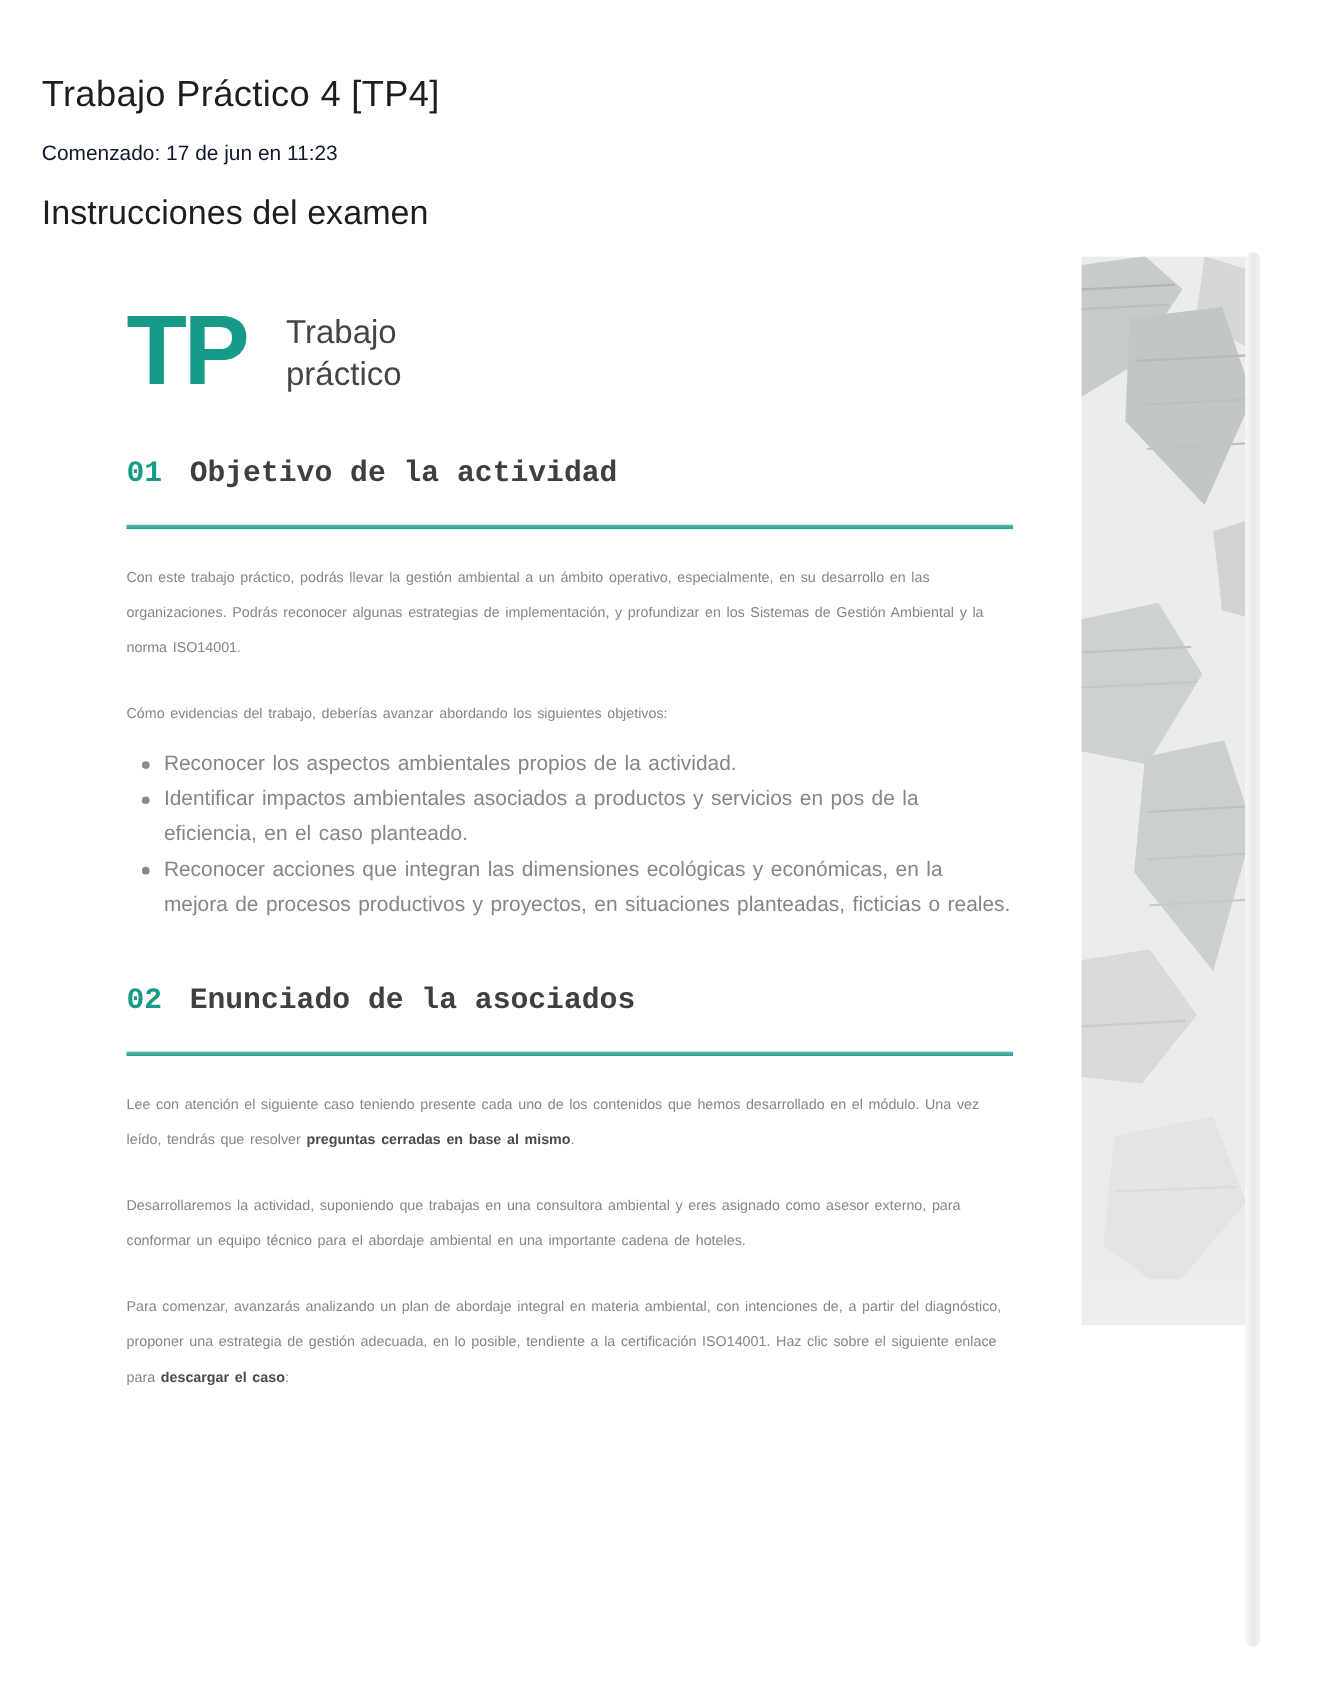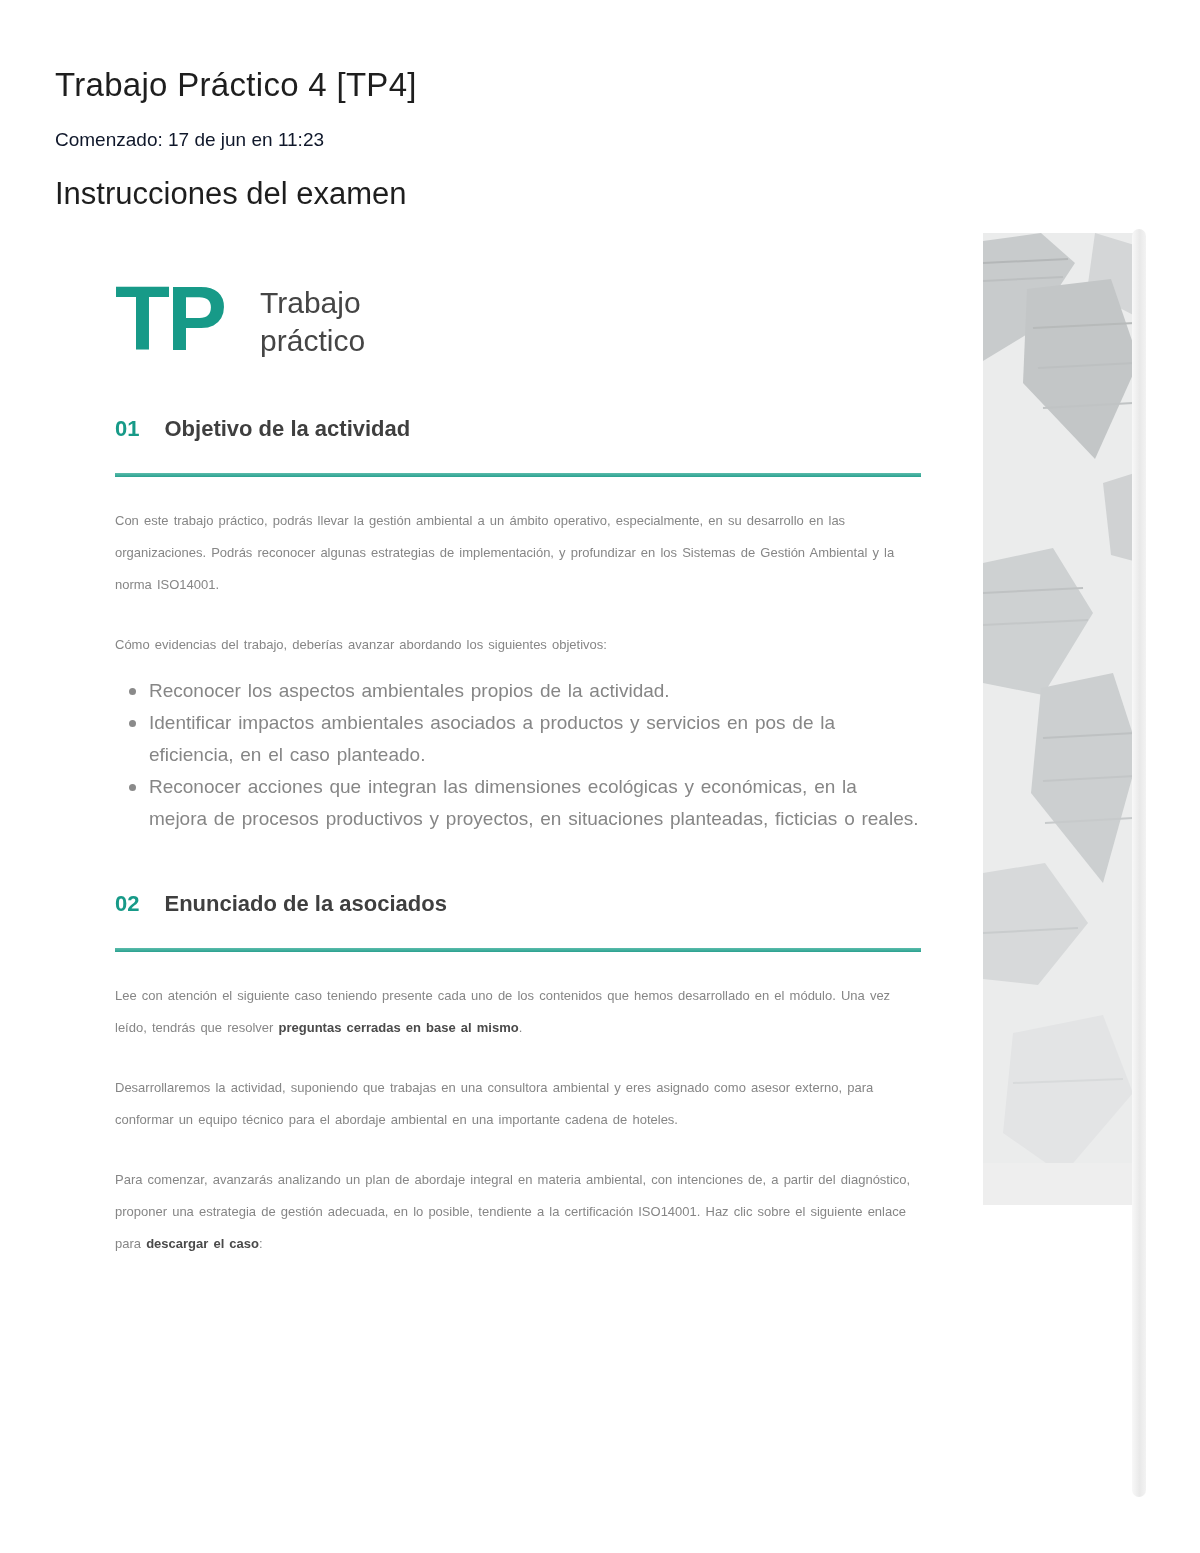--- a/index.html
+++ b/index.html
@@ -9,21 +9,21 @@
   body {
     width: 1200px;
     height: 1553px;
     position: relative;
     background: #ffffff;
     font-family: "Liberation Sans", sans-serif;
     overflow: hidden;
   }
 
   
-  .page-header { padding: 66px 0 0 55px; }
+  .page-header { padding: 66px 0 0 38px; }
   .page-title {
     margin: 0;
     font-size: 33px;
     font-weight: 400;
     color: #1e1e1e;
     letter-spacing: 0.3px;
   }
   .started-text {
     margin: 25px 0 0 0;
     font-size: 19px;
@@ -75,23 +75,24 @@
     margin: 6px 0 0 36px;
     font-size: 30px;
     line-height: 38px;
     color: #454545;
   }
 
   .doc-section { margin-top: 56px; }
   .sec-head {
     display: flex;
     align-items: flex-end;
-    font-size: 22px;
+    font-size: 27px;
     font-weight: 700;
     color: #3f3f3f;
+    font-family: Liberation Mono, monospace;
   }
   .sec-num { color: #179a88; margin-right: 25px; }
   .sec-rule {
     height: 4px;
     border: 0;
     margin: 31px 0 0 0;
     background: linear-gradient(to bottom, #5bbcab, #2aa190);
   }
 
   .doc p {

